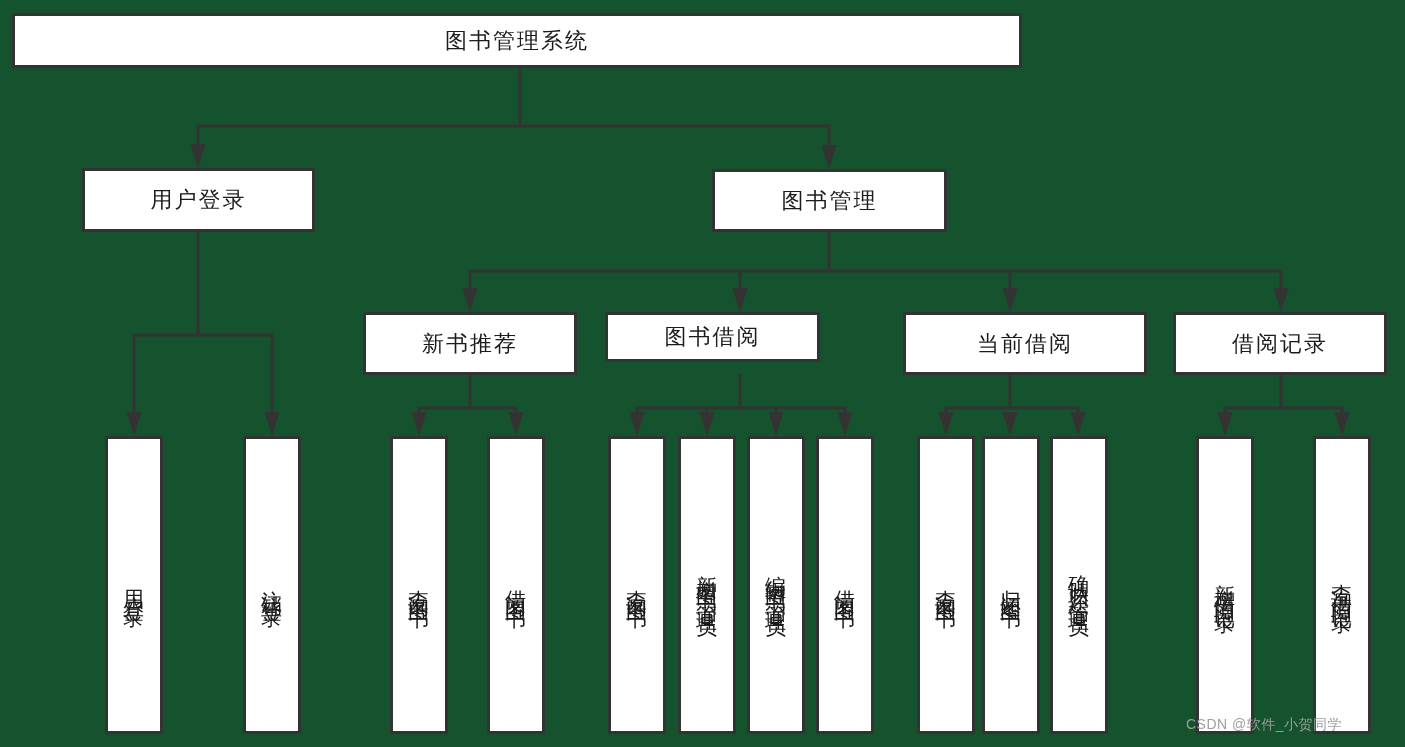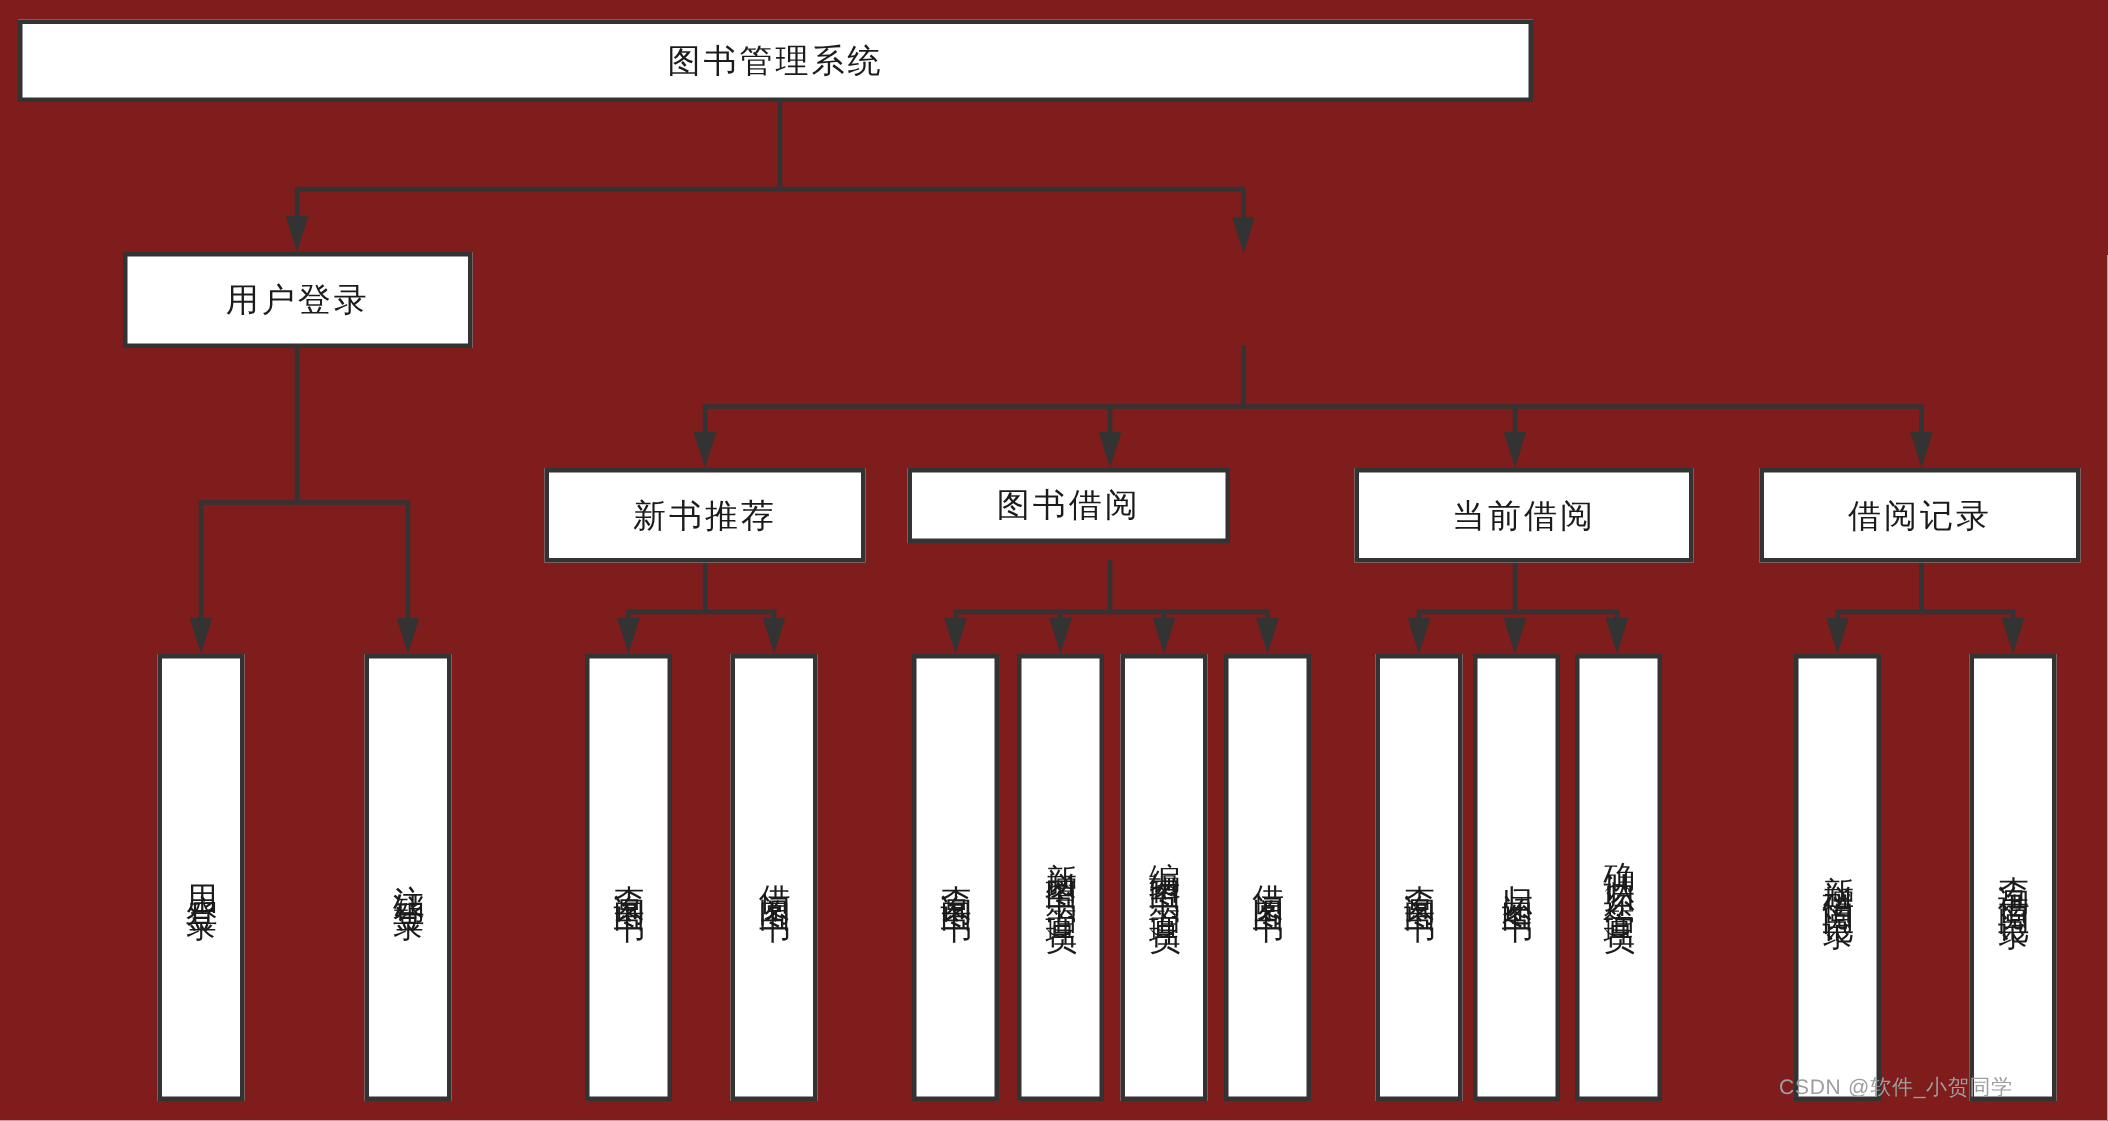--- a/index.html
+++ b/index.html
@@ -1,17 +1,17 @@
 <!DOCTYPE html>
 <html><head>
 <meta charset="utf-8">
 <style>
   html,body { margin:0; padding:0; background:#ffffff; }
   .canvas {
-    position:relative; width:1405px; height:747px; background:#7f1d1d;
+    position:relative; width:1405px; height:747px; background:#14532d;
     font-family:"Liberation Sans", sans-serif; overflow:hidden;
   }
   .connectors { position:absolute; left:0; top:0; }
   .node {
     position:absolute; box-sizing:border-box;
     border:3px solid #333333; background:#ffffff;
     display:flex; align-items:center; justify-content:center;
     color:#1b1b1b; z-index:2;
   }
   .node.h { font-size:22px; letter-spacing:2px; white-space:nowrap; }
@@ -54,24 +54,25 @@
              M938.5 412 H953.5 L946 436 Z
              M1002.5 412 H1017.5 L1010 436 Z
              M1070.5 412 H1085.5 L1078 436 Z
              M1217.5 412 H1232.5 L1225 436 Z
              M1334.5 412 H1349.5 L1342 436 Z"></path>
   </svg>
 
   <div class="node h" style="left:12px; top:13px; width:1010px; height:55px;">图书管理系统</div>
 
   <div class="node h" style="left:82px; top:168px; width:233px; height:64px;">用户登录</div>
+  <div class="node h" style="left:712px; top:169px; width:235px; height:63px;">图书管理</div>
 
   <div class="node h" style="left:363px; top:312px; width:214px; height:63px;">新书推荐</div>
   <div class="node h" style="left:605px; top:312px; width:215px; height:50px;">图书借阅</div>
-  <div class="node h" style="left:903px; top:312px; width:226px; height:63px;">当前借阅</div>
+  <div class="node h" style="left:903px; top:312px; width:244px; height:63px;">当前借阅</div>
   <div class="node h" style="left:1173px; top:312px; width:214px; height:63px;text-align:right;">借阅记录</div>
 
   <div class="node v" style="left:105px; top:436px; width:58px; height:298px;">用户登录</div>
   <div class="node v" style="left:243px; top:436px; width:58px; height:298px;">注销登录</div>
 
   <div class="node v" style="left:390px; top:436px; width:58px; height:298px;">查询图书</div>
   <div class="node v" style="left:487px; top:436px; width:58px; height:298px;">借阅图书</div>
 
   <div class="node v" style="left:608px; top:436px; width:58px; height:298px;">查询图书</div>
   <div class="node v" style="left:678px; top:436px; width:58px; height:298px;">新增图书（管理员）</div>

